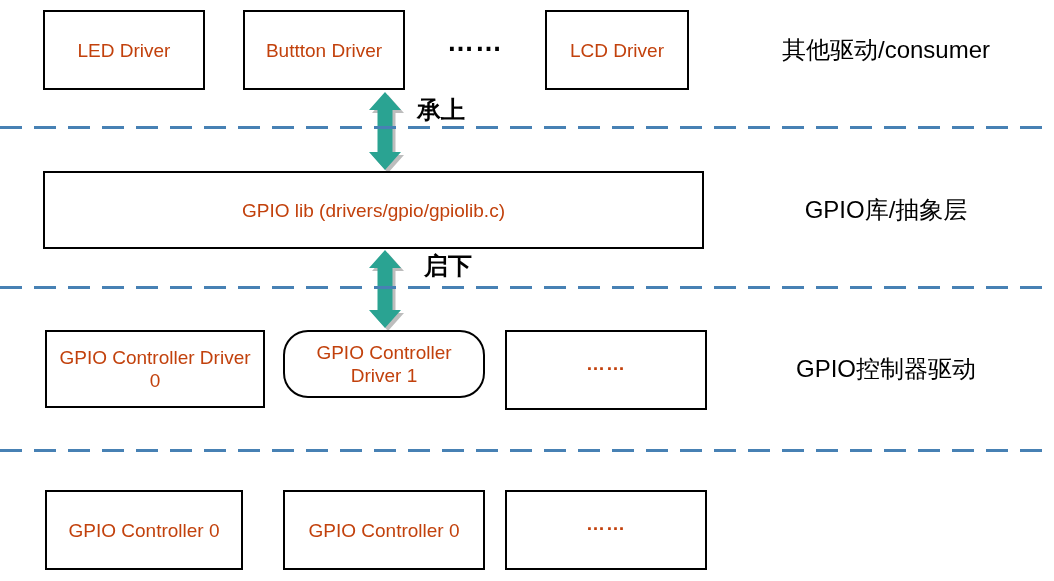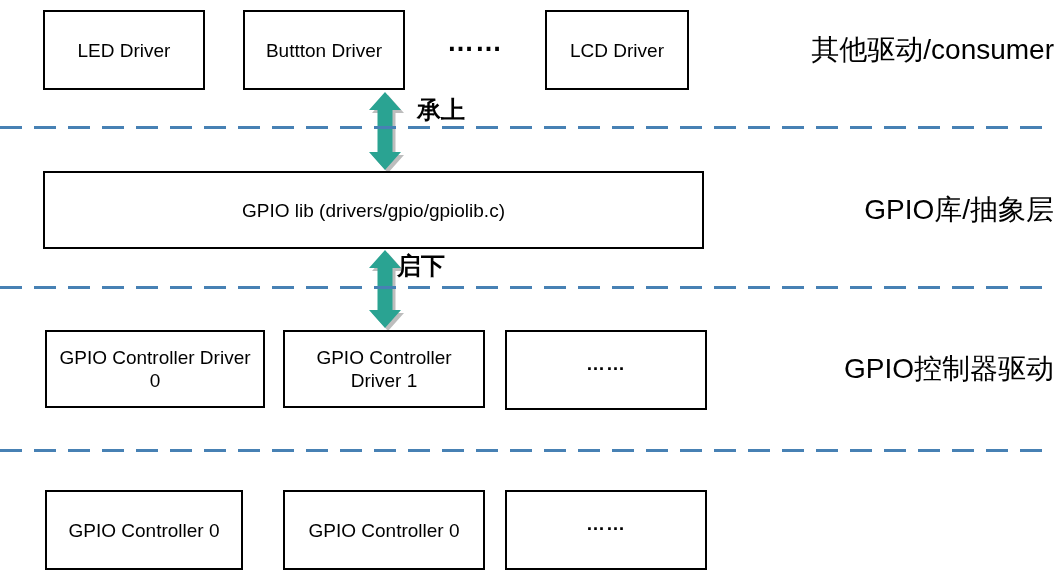--- a/index.html
+++ b/index.html
@@ -20,38 +20,38 @@
     position: absolute;
     box-sizing: border-box;
     border: 2px solid #000000;
     background: #ffffff;
     display: flex;
     align-items: center;
     justify-content: center;
     text-align: center;
     font-size: 19px;
     line-height: 23px;
-    color: #000000;
+    color: #c2410c;
     padding: 2px 6px;
   }
   .dashed-line {
     position: absolute;
     left: 0;
     width: 1054px;
     height: 3px;
     background: repeating-linear-gradient(90deg,
       #4781b4 0px, #4781b4 22px,
       transparent 22px, transparent 34px);
   }
   .layer-label {
     position: absolute;
-    left: 754px;
+    left: 736px;
     width: 300px;
-    text-align: right;
-    font-size: 28px;
+    text-align: center;
+    font-size: 24px;
     line-height: 30px;
     white-space: nowrap;
   }
   .arrow {
     position: absolute;
     width: 34px;
     height: 78px;
     filter: drop-shadow(3px 3px 0.5px #bdbdbd);
   }
   .arrow-label {
@@ -104,26 +104,26 @@
   <div class="arrow-label" style="left:417px; top:96px;">承上</div>
 
   <div class="dashed-line" style="top:126px;"></div>
 
   <div class="box" style="left:43px; top:171px; width:661px; height:78px;">GPIO lib (drivers/gpio/gpiolib.c)</div>
   <div class="layer-label" style="top:195px;">GPIO库/抽象层</div>
 
   <svg class="arrow" style="left:368px; top:250px;" viewBox="0 0 34 78">
     <polygon points="17,0 33,18 24.5,18 24.5,60 33,60 17,78 1,60 9.5,60 9.5,18 1,18" fill="#2aa392"></polygon>
   </svg>
-  <div class="arrow-label" style="left:397px; top:252px;">启下</div>
+  <div class="arrow-label" style="left:424px; top:252px;">启下</div>
 
   <div class="dashed-line" style="top:286px;"></div>
 
   <div class="box" style="left:45px; top:330px; width:220px; height:78px;">GPIO Controller Driver 0</div>
-  <div class="box" style="left:283px; top:330px; width:202px; height:78px;">GPIO Controller Driver 1</div>
+  <div class="box" style="left:283px; top:330px; width:202px; height:68px;border-radius:25px;">GPIO Controller Driver 1</div>
   <div class="box dots-in-box" style="left:505px; top:330px; width:202px; height:80px;">
     <span>……</span>
   </div>
   <div class="layer-label" style="top:354px;">GPIO控制器驱动</div>
 
   <div class="dashed-line" style="top:449px;"></div>
 
   <div class="box" style="left:45px; top:490px; width:198px; height:80px;">GPIO Controller 0</div>
   <div class="box" style="left:283px; top:490px; width:202px; height:80px;">GPIO Controller 0</div>
   <div class="box dots-in-box" style="left:505px; top:490px; width:202px; height:80px;">

